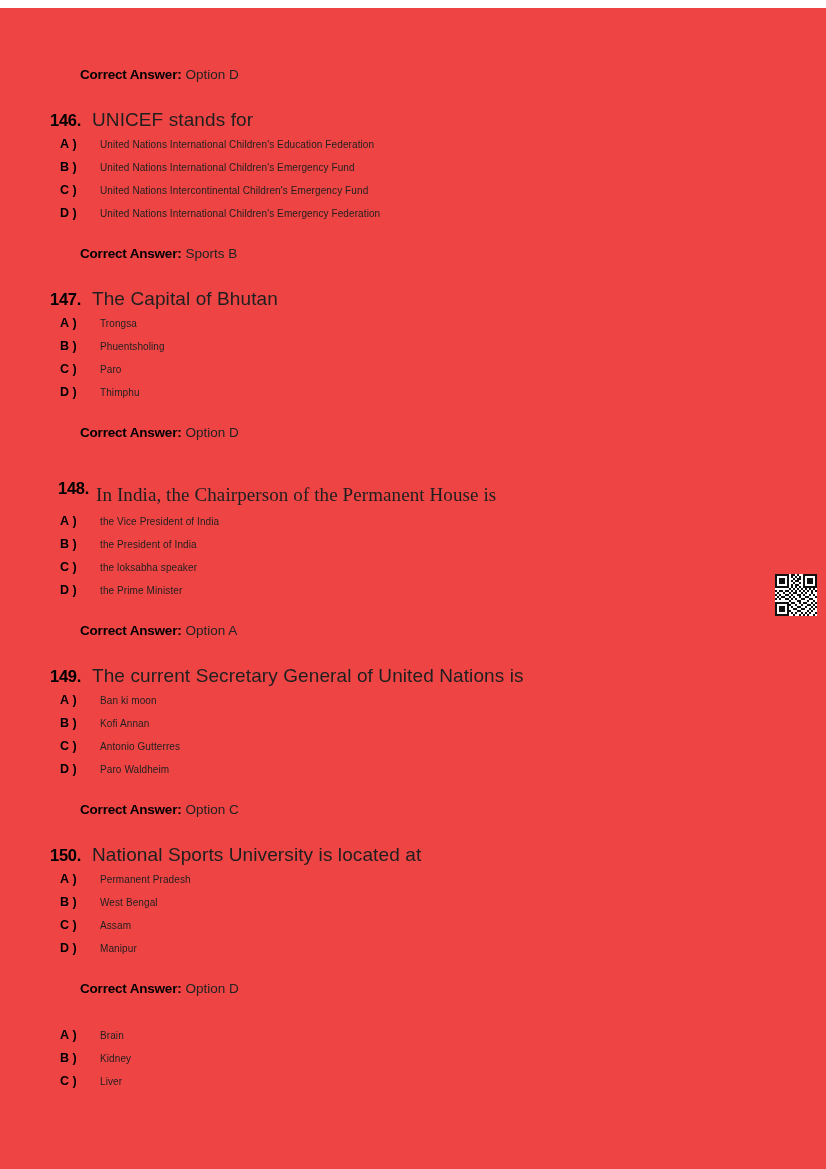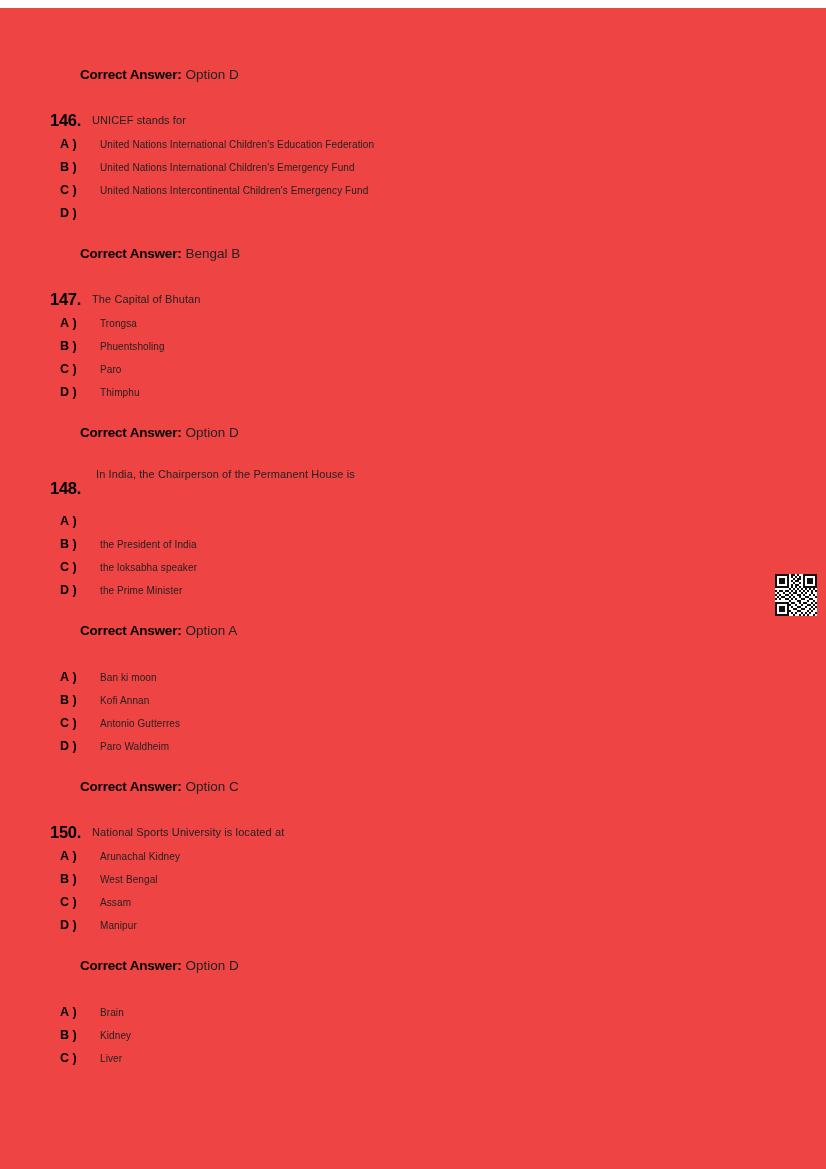--- a/index.html
+++ b/index.html
@@ -65,44 +65,45 @@
     line-height: 20px;
   }
   .qnum {
     font-weight: bold;
     font-size: 16.5px;
     color: #000000;
     min-width: 42px;
     letter-spacing: -0.3px;
   }
   .qtext {
-    font-size: 11px;
+    font-size: 19px;
     font-weight: normal;
     color: #1f1f1f;
     letter-spacing: 0.1px;
   }
 
   
   .qhead.offset {
     position: relative;
     height: 30px;
     line-height: normal;
     display: block;
   }
   .qhead.offset .qnum {
     position: absolute;
-    left: 0;
+    left: 8px;
     top: 11px;
     display: inline-block;
   }
   .qhead.offset .qtext {
     position: absolute;
     left: 46px;
-    top: 0px;
+    top: 16px;
     display: inline-block;
+    font-family: Liberation Serif, serif;
   }
 
   
   .options {
     margin-top: 3px;
   }
   .opt {
     display: flex;
     align-items: baseline;
     height: 23px;
@@ -169,25 +170,26 @@
         <div class="opt">
           <span class="opt-letter"><span>B</span>&nbsp;<span class="opt-paren">)</span></span>
           <span class="opt-text">United Nations International Children's Emergency Fund</span>
         </div>
         <div class="opt">
           <span class="opt-letter"><span>C</span>&nbsp;<span class="opt-paren">)</span></span>
           <span class="opt-text">United Nations Intercontinental  Children's  Emergency Fund</span>
         </div>
         <div class="opt">
           <span class="opt-letter"><span>D</span>&nbsp;<span class="opt-paren">)</span></span>
+          <span class="opt-text">United Nations International Children's Emergency Federation</span>
         </div>
       </div>
       <div class="answer-line answer-after">
         <span class="answer-label">Correct Answer</span><span class="answer-sep">:</span>
-        <span class="answer-value">Bengal B</span>
+        <span class="answer-value">Sports B</span>
       </div>
     </div>
 
     <div class="qblock">
       <div class="qhead">
         <span class="qnum">147.</span>
         <span class="qtext">The Capital of Bhutan</span>
       </div>
       <div class="options">
         <div class="opt">
@@ -214,20 +216,21 @@
     </div>
 
     <div class="qblock">
       <div class="qhead offset">
         <span class="qnum">148.</span>
         <span class="qtext">In India, the Chairperson of the Permanent House is</span>
       </div>
       <div class="options" style="margin-top:12px;">
         <div class="opt">
           <span class="opt-letter"><span>A</span>&nbsp;<span class="opt-paren">)</span></span>
+          <span class="opt-text">the Vice President of India</span>
         </div>
         <div class="opt">
           <span class="opt-letter"><span>B</span>&nbsp;<span class="opt-paren">)</span></span>
           <span class="opt-text">the President of India</span>
         </div>
         <div class="opt">
           <span class="opt-letter"><span>C</span>&nbsp;<span class="opt-paren">)</span></span>
           <span class="opt-text">the loksabha speaker</span>
         </div>
         <div class="opt">
@@ -235,20 +238,24 @@
           <span class="opt-text">the Prime Minister</span>
         </div>
       </div>
       <div class="answer-line answer-after">
         <span class="answer-label">Correct Answer</span><span class="answer-sep">:</span>
         <span class="answer-value">Option A</span>
       </div>
     </div>
 
     <div class="qblock">
+      <div class="qhead">
+        <span class="qnum">149.</span>
+        <span class="qtext">The current Secretary General of United Nations is</span>
+      </div>
       <div class="options">
         <div class="opt">
           <span class="opt-letter"><span>A</span>&nbsp;<span class="opt-paren">)</span></span>
           <span class="opt-text">Ban ki moon</span>
         </div>
         <div class="opt">
           <span class="opt-letter"><span>B</span>&nbsp;<span class="opt-paren">)</span></span>
           <span class="opt-text">Kofi Annan</span>
         </div>
         <div class="opt">
@@ -267,21 +274,21 @@
     </div>
 
     <div class="qblock">
       <div class="qhead">
         <span class="qnum">150.</span>
         <span class="qtext">National Sports University is located at</span>
       </div>
       <div class="options">
         <div class="opt">
           <span class="opt-letter"><span>A</span>&nbsp;<span class="opt-paren">)</span></span>
-          <span class="opt-text">Arunachal  Kidney</span>
+          <span class="opt-text">Permanent  Pradesh</span>
         </div>
         <div class="opt">
           <span class="opt-letter"><span>B</span>&nbsp;<span class="opt-paren">)</span></span>
           <span class="opt-text">West Bengal</span>
         </div>
         <div class="opt">
           <span class="opt-letter"><span>C</span>&nbsp;<span class="opt-paren">)</span></span>
           <span class="opt-text">Assam</span>
         </div>
         <div class="opt">

